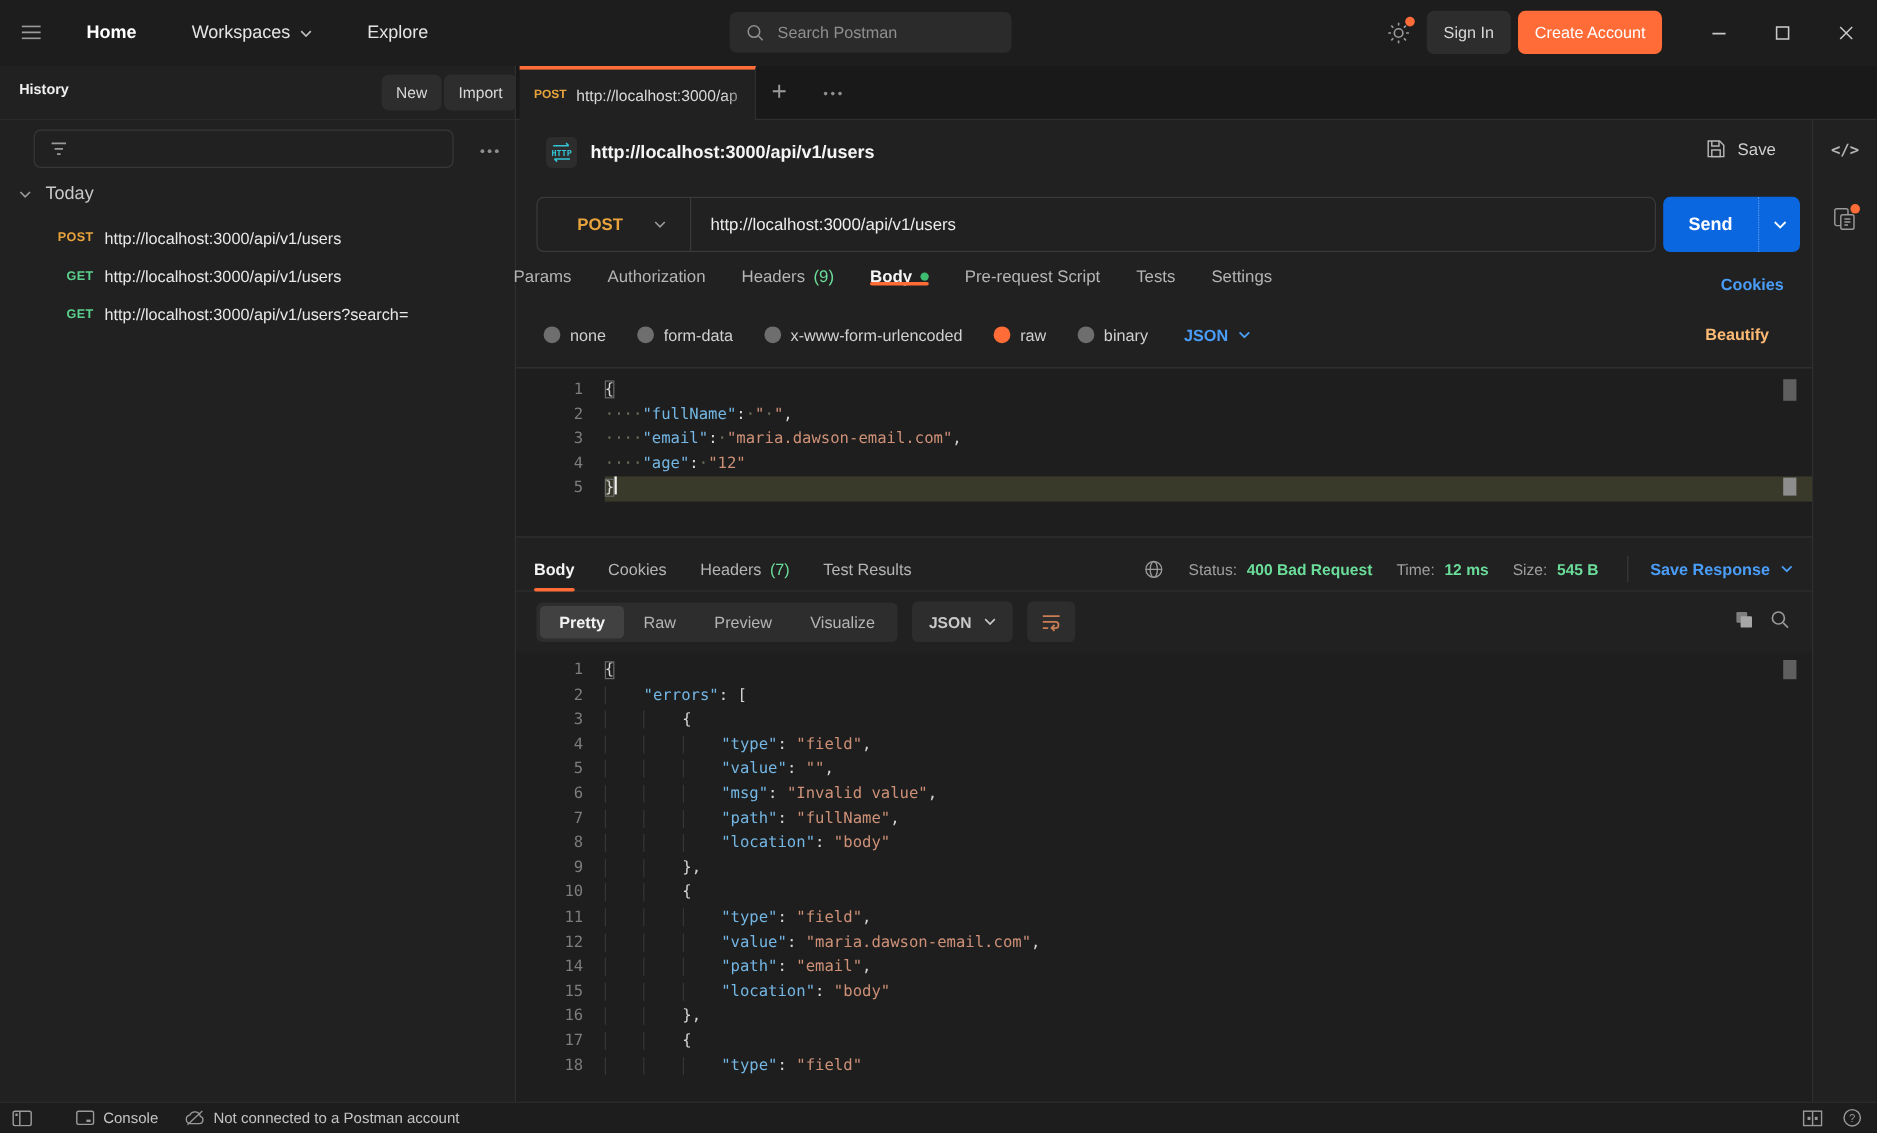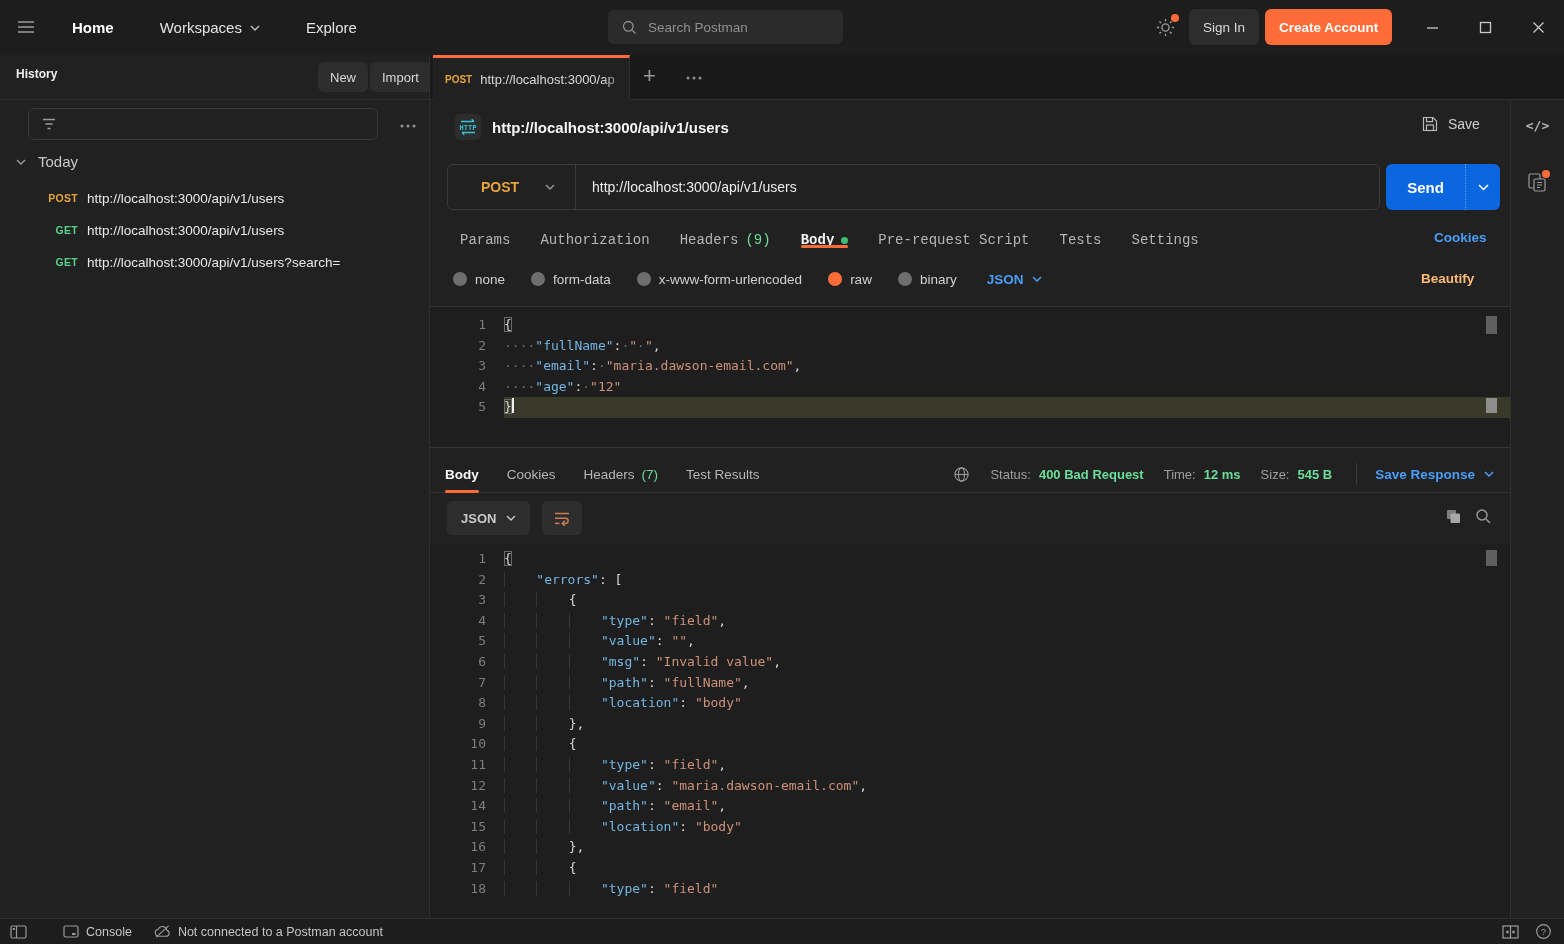--- a/index.html
+++ b/index.html
@@ -15,21 +15,21 @@
   .topnav .nav-item.first{color:#ffffff;font-weight:600;}
   .searchbox{position:absolute;left:608px;top:10px;width:235px;height:34px;background:#2b2b2b;border-radius:6px;
              display:flex;align-items:center;padding-left:14px;gap:9px;box-sizing:border-box;}
   .searchbox input{background:transparent;border:none;outline:none;color:#d0d0d0;font-size:13.5px;width:170px;font-family:"Liberation Sans",sans-serif;}
   .searchbox input::placeholder{color:#8f8f8f;}
   .gear-wrap{position:absolute;left:1155px;top:17px;}
   .notif-dot{position:absolute;width:8px;height:8px;border-radius:50%;background:#ff6c37;}
   .btn-signin{position:absolute;left:1189px;top:9px;height:36px;display:inline-flex;align-items:center;padding:0 14px;
               background:#2d2d2d;border-radius:6px;color:#d8d8d8;font-size:13.5px;}
   .btn-create{position:absolute;left:1265px;top:9px;height:36px;display:inline-flex;align-items:center;padding:0 14px;
-              background:#ff6c37;border-radius:6px;color:#fff;font-size:13.5px;font-weight:700;}
+              background:#ff6c37;border-radius:6px;color:#fff;font-size:13.5px;font-weight:400;}
   .winctl{position:absolute;top:19px;}
 
   
   .sidebar{position:absolute;left:0;top:55px;width:430px;height:863px;background:#212121;border-right:1px solid #2f2f2f;box-sizing:border-box;}
   .sb-header{position:absolute;left:0;top:0;width:100%;height:45px;border-bottom:1px solid #2b2b2b;box-sizing:border-box;}
   .sb-title{position:absolute;left:16px;top:12px;font-size:12px;font-weight:700;color:#f0f0f0;}
   .sb-btn{position:absolute;top:7px;height:30px;display:inline-flex;align-items:center;padding:0 12px;background:#2d2d2d;border-radius:6px;font-size:13px;color:#d8d8d8;}
   .sb-filter{position:absolute;left:28px;top:53px;width:350px;height:32px;border:1px solid #383838;border-radius:6px;
              display:flex;align-items:center;padding-left:12px;gap:10px;box-sizing:border-box;}
   .sb-filter input{background:transparent;border:none;outline:none;color:#d0d0d0;font-size:13px;width:290px;font-family:"Liberation Sans",sans-serif;}
@@ -60,21 +60,21 @@
   .url-bar{position:absolute;left:447px;top:164px;width:933px;height:46px;border:1px solid #3a3a3a;border-radius:6px;
            display:flex;align-items:center;box-sizing:border-box;background:#212121;}
   .method-seg{flex:none;width:128px;height:100%;display:flex;align-items:center;padding-left:33px;gap:26px;box-sizing:border-box;
               color:#e8a33d;font-weight:700;font-size:14px;border-right:1px solid #3a3a3a;}
   .url-text{padding-left:16px;color:#ececec;font-size:14px;}
   .send-btn{position:absolute;left:1386px;top:164px;width:114px;height:46px;background:#0b67e0;border-radius:6px;display:flex;}
   .send-label{flex:1;display:flex;align-items:center;justify-content:center;color:#fff;font-weight:700;font-size:15px;}
   .send-chev{flex:none;width:34px;display:flex;align-items:center;justify-content:center;border-left:1px dotted rgba(255,255,255,.35);}
 
   
-  .req-tabs{position:absolute;left:460px;top:222px;height:36px;display:flex;gap:30px;align-items:center;font-size:14px;color:#b5b5b5;font-family:Liberation Mono, monospace;}
+  .req-tabs{position:absolute;left:428px;top:222px;height:36px;display:flex;gap:30px;align-items:flex-start;font-size:14px;color:#b5b5b5;}
   .rtab{display:flex;align-items:center;gap:7px;position:relative;}
   .rtab.active{color:#f5f5f5;font-weight:600;}
   .rtab.active::after{content:"";position:absolute;left:0;right:0;bottom:0;height:3px;background:#ff6c37;border-radius:2px;}
   .rtab .count{color:#6bdd9a;}
   .greendot{width:7px;height:7px;border-radius:50%;background:#3ebd71;display:inline-block;}
   .cookies-link{position:absolute;left:1434px;top:230px;color:#4a9df8;font-size:13.5px;font-weight:600;}
 
   
   .body-row{position:absolute;left:453px;top:262px;height:34px;display:flex;gap:26px;align-items:center;}
   .radio-item{display:flex;gap:8px;align-items:center;color:#d0d0d0;font-size:13.5px;}
@@ -399,20 +399,26 @@
       <span class="save-response">
         <span>Save Response</span>
         <svg width="10" height="6" viewBox="0 0 10 6" fill="none">
             <path d="M1 1l4 4 4-4" stroke="#4a9df8" stroke-width="1.5"></path>
           </svg>
       </span>
     </div>
   </div>
 
   <div class="resp-toolbar">
+    <div class="seg-group" id="views">
+        <div class="view active">Pretty</div>
+        <div class="view">Raw</div>
+        <div class="view">Preview</div>
+        <div class="view">Visualize</div>
+      </div>
     <div class="lang-pill">
       <span>JSON</span>
       <svg width="10" height="6" viewBox="0 0 10 6" fill="none">
           <path d="M1 1l4 4 4-4" stroke="#c9c9c9" stroke-width="1.4"></path>
         </svg>
     </div>
     <div class="wrap-pill">
       <svg width="18" height="18" viewBox="0 0 18 18" fill="none" stroke="#c97e53" stroke-width="1.5">
         <path d="M2 4.5h14M2 9.2h10.5a2.6 2.6 0 0 1 0 5.2H10"></path>
           <path d="M11.8 11.8 9.3 14.4l2.5 2.4"></path>

